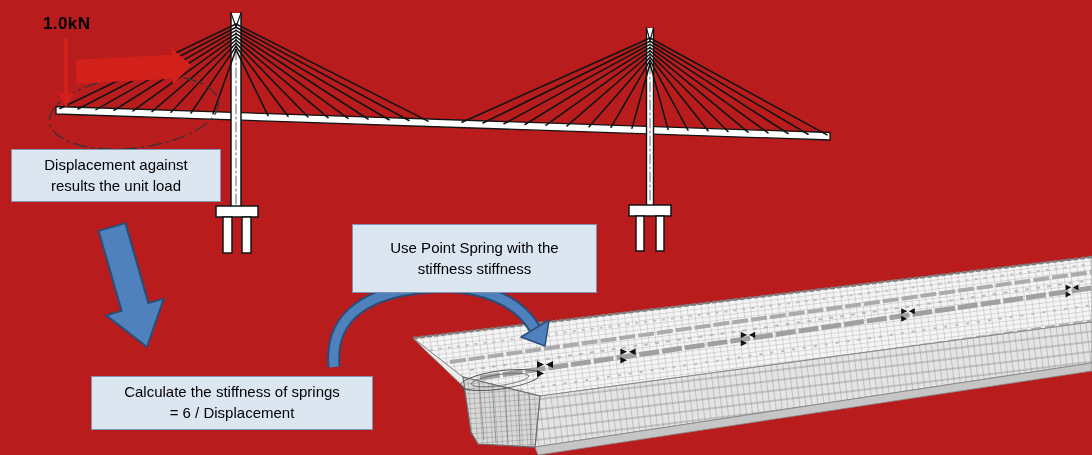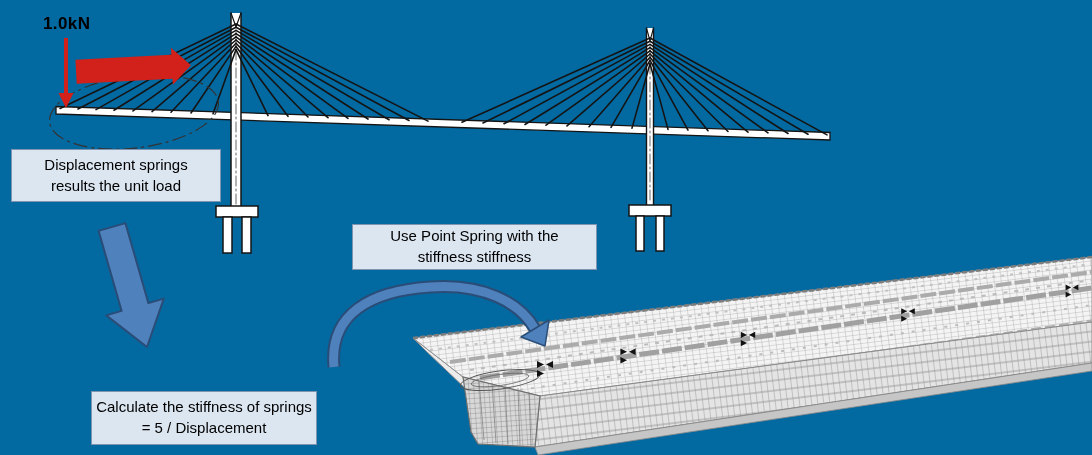--- a/index.html
+++ b/index.html
@@ -1,30 +1,30 @@
 <!DOCTYPE html>
 <html><head>
 <meta charset="utf-8">
 <style>
   html,body{margin:0;padding:0;background:#ffffff;}
   .canvas{
-    position:relative;width:1092px;height:455px;background:#0369a1;
+    position:relative;width:1092px;height:455px;background:#b91c1c;
     font-family:"Liberation Sans", sans-serif;overflow:hidden;
   }
   .canvas > svg{position:absolute;left:0;top:0;}
   .callout{
     position:absolute;background:#dce6f1;border:1.5px solid #7e94b0;
     display:flex;flex-direction:column;justify-content:center;
     text-align:center;font-size:15px;color:#000;line-height:1.38;
     box-sizing:border-box;z-index:5;
   }
   .callout span{display:block;}
   #box-displacement{left:11px;top:149px;width:210px;height:53px;}
-  #box-point-spring{left:352px;top:224px;width:245px;height:46px;}
-  #box-stiffness{left:91px;top:376px;width:226px;height:54px;margin-top:15px;}
+  #box-point-spring{left:352px;top:224px;width:245px;height:69px;}
+  #box-stiffness{left:91px;top:376px;width:282px;height:54px;}
   #load-label{
     position:absolute;left:43px;top:14px;font-size:17px;font-weight:700;
     color:#000;letter-spacing:.4px;z-index:5;
   }
 </style>
 </head>
 <body>
 
 <div class="canvas">
 
@@ -169,27 +169,27 @@
   <g>
     <path d="M334,367 C329,314 370,291 430,287 C484,283 520,303 535,329" fill="none" stroke="#2a4d78" stroke-width="13"></path>
     <path d="M334,367 C329,314 370,291 430,287 C484,283 520,303 535,329" fill="none" stroke="#4f81bd" stroke-width="9"></path>
     <polygon points="521,337 549,320 545,346" fill="#4f81bd" stroke="#2a4d78" stroke-width="1.5" stroke-linejoin="round"></polygon>
   </g>
 </svg>
 
 <div id="load-label">1.0kN</div>
 
 <div class="callout" id="box-displacement">
-  <span>Displacement springs</span>
+  <span>Displacement against</span>
   <span>results the unit load</span>
 </div>
 
 <div class="callout" id="box-point-spring">
   <span>Use Point Spring with the</span>
   <span>stiffness stiffness</span>
 </div>
 
 <div class="callout" id="box-stiffness">
   <span>Calculate the stiffness of springs</span>
-  <span>= 5 / Displacement</span>
+  <span>= 6 / Displacement</span>
 </div>
 
 </div>
 
 </body></html>

